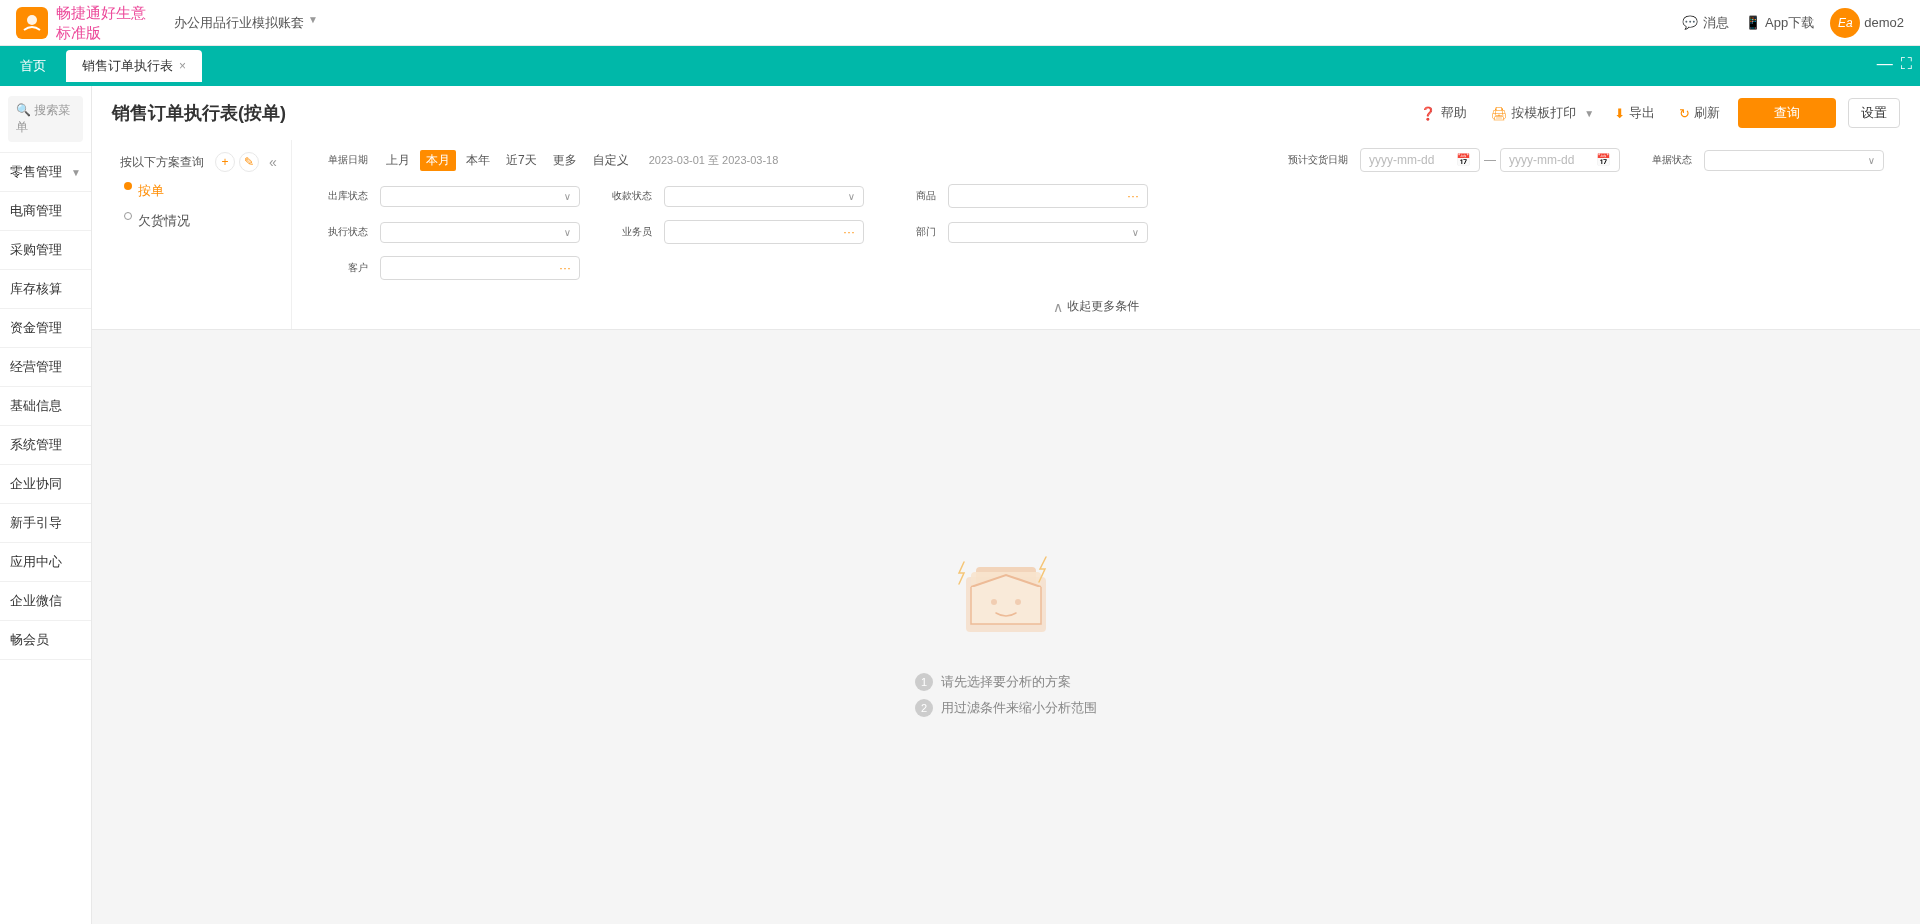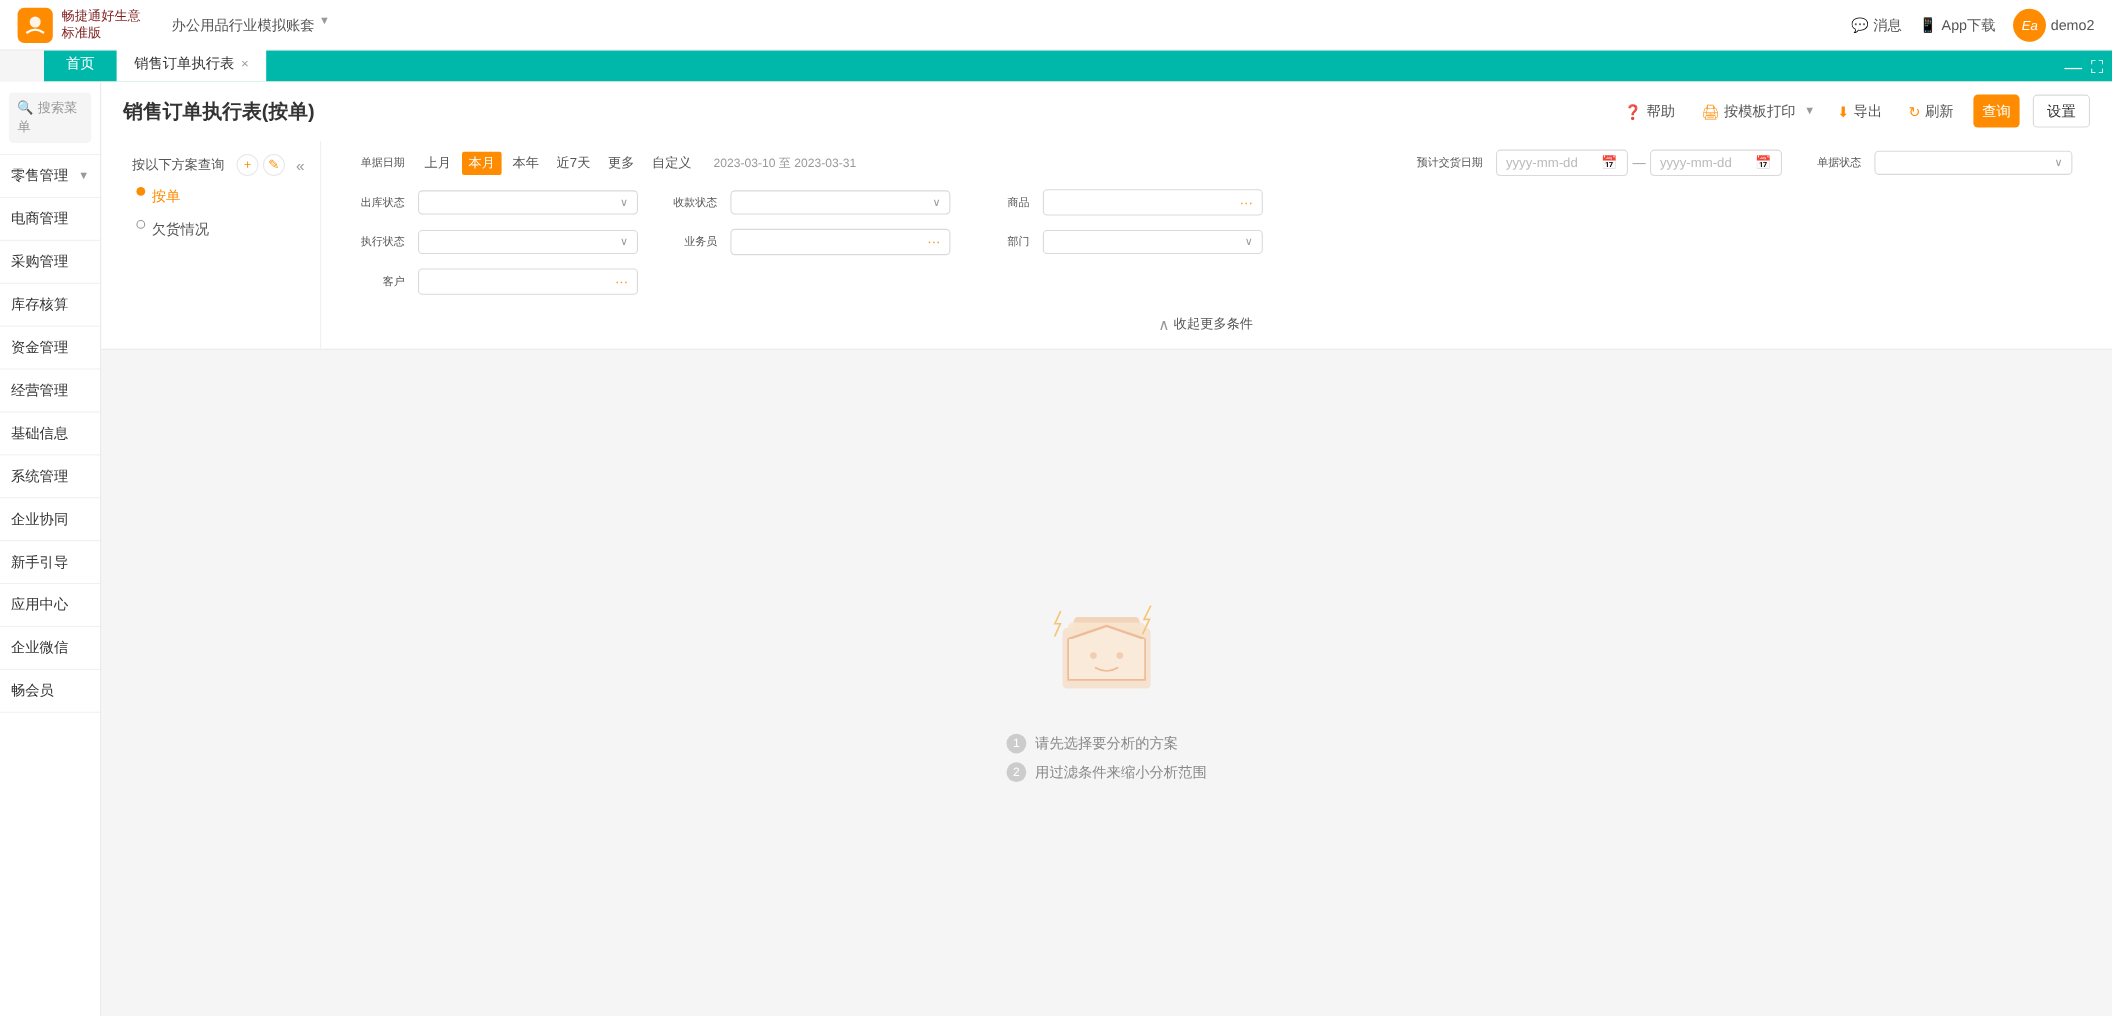--- a/index.html
+++ b/index.html
@@ -26,22 +26,22 @@
       background: #ff8c00;
       border-radius: 6px;
       display: flex;
       align-items: center;
       justify-content: center;
       color: white;
       font-size: 16px;
       font-weight: bold;
     }
     .logo-text {
-      font-size: 12px;
-      color: #7f1d1d;
+      font-size: 15px;
+      color: #ec4899;
       line-height: 1.3;
     }
     .header-nav {
       display: flex;
       align-items: center;
       gap: 4px;
       flex: 1;
       margin-left: 20px;
     }
     .header-nav-item {
@@ -76,26 +76,25 @@
       align-items: center;
       justify-content: center;
       color: white;
       font-size: 12px;
       overflow: hidden;
       font-style: italic;
     }
 
     
     .tab-bar {
-      height: 28px;
+      height: 40px;
       background: #00b8a9;
       display: flex;
-      align-items: flex-end;
+      align-items: center;
       padding: 0 0 0 0;
-      margin-left: 40px;
     }
     .tab-item {
       height: 32px;
       padding: 0 16px;
       display: flex;
       align-items: center;
       gap: 6px;
       cursor: pointer;
       font-size: 13px;
       border-radius: 4px 4px 0 0;
@@ -227,21 +226,21 @@
       background: none;
       border: none;
       padding: 4px 6px;
     }
     .action-btn .icon { color: #ff8c00; }
     .btn-primary {
       background: #ff8c00;
       color: white;
       border: none;
       border-radius: 4px;
-      padding: 6px 8px;
+      padding: 6px 36px;
       font-size: 13px;
       cursor: pointer;
     }
     .btn-default {
       background: #fff;
       color: #333;
       border: 1px solid #d9d9d9;
       border-radius: 4px;
       padding: 5px 12px;
       font-size: 13px;
@@ -691,21 +690,21 @@
             <div class="filter-label">单据日期</div>
             <div class="filter-input-group">
               <div class="date-tabs">
                 <span class="date-tab">上月</span>
                 <span class="date-tab active">本月</span>
                 <span class="date-tab">本年</span>
                 <span class="date-tab">近7天</span>
                 <span class="date-tab">更多</span>
                 <span class="date-tab">自定义</span>
               </div>
-              <span class="date-range-label">2023-03-10 至 2023-03-31</span>
+              <span class="date-range-label">2023-03-01 至 2023-03-18</span>
             </div>
             <div class="filter-label">预计交货日期</div>
             <div class="date-input-wrapper">
               <div class="date-input">
                 <span style="color:#bbb">yyyy-mm-dd</span>
                 <span style="color:#ccc; font-size:12px;">📅</span>
               </div>
               <span class="date-separator">—</span>
               <div class="date-input">
                 <span style="color:#bbb">yyyy-mm-dd</span>

